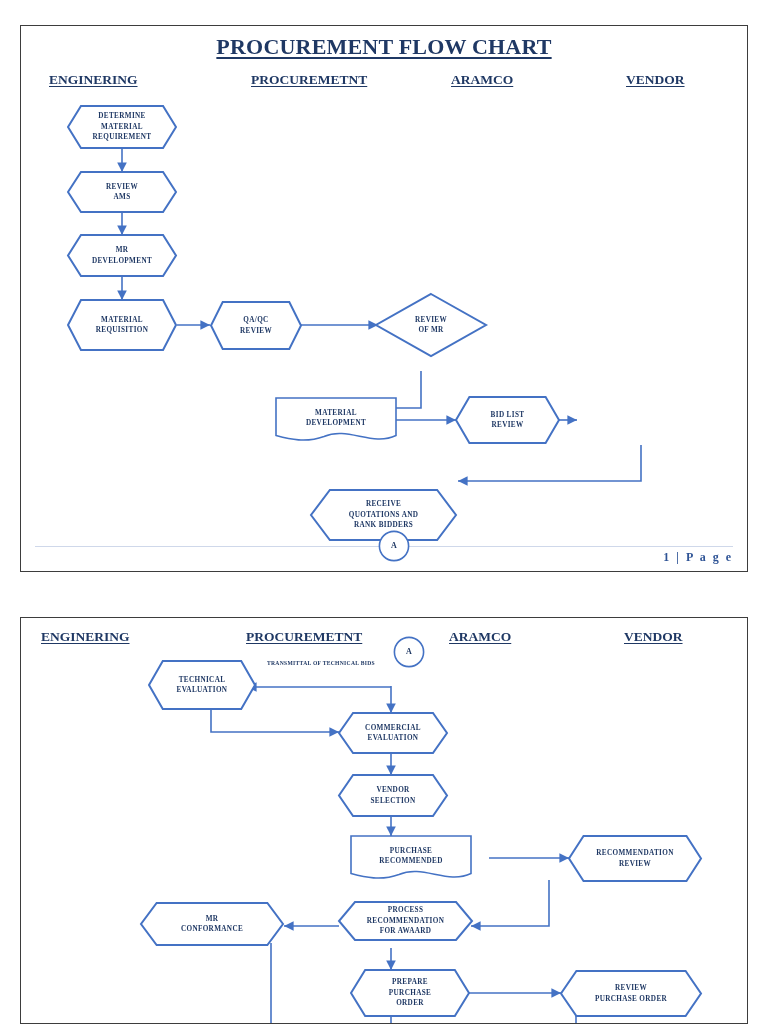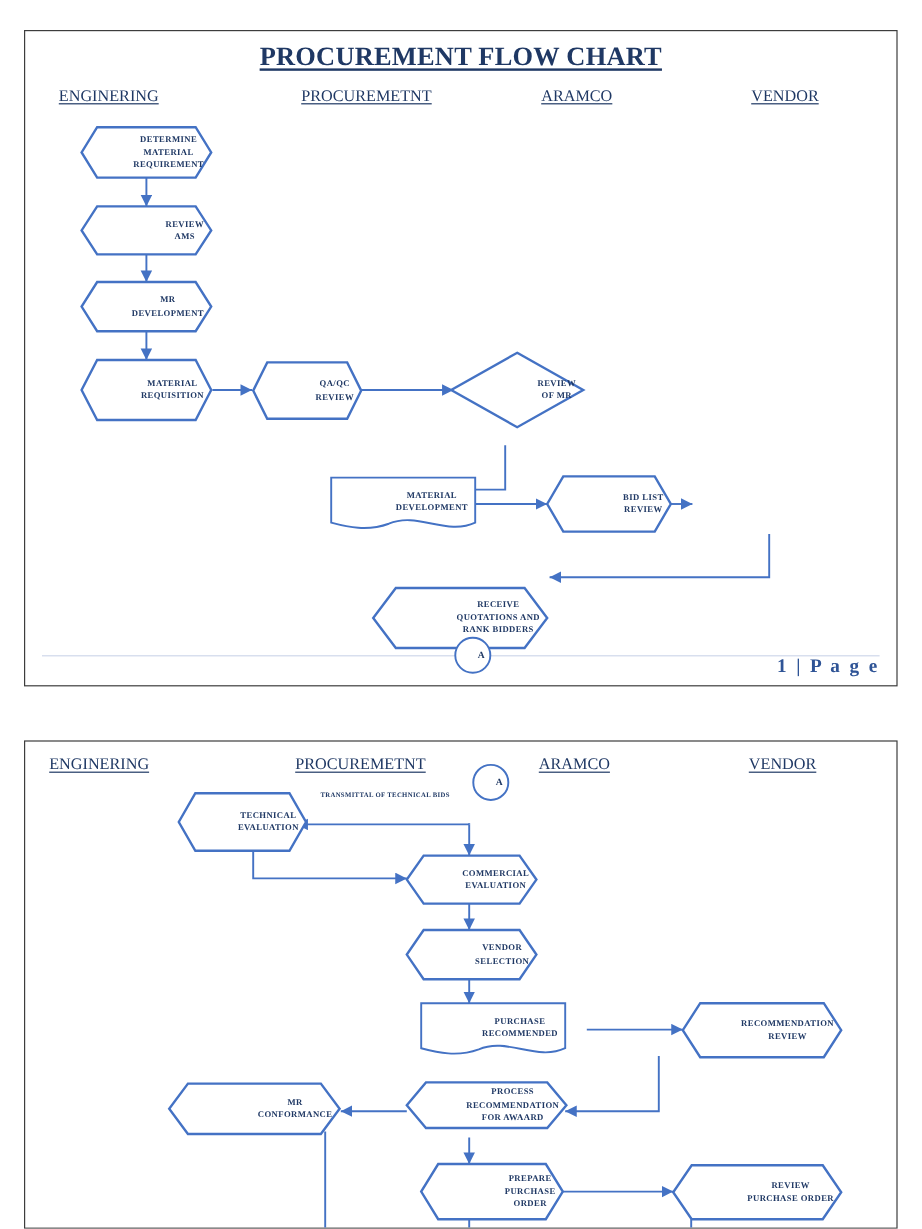--- a/index.html
+++ b/index.html
@@ -34,53 +34,53 @@
     color:#1F3864;
     letter-spacing:.2px;
     text-decoration:underline;
     text-underline-offset:3px;
     font-family:"Liberation Serif", serif;
   }
 
   .col-head{
     position:absolute;
     font-size:13.5px;
-    font-weight:normal;
+    font-weight:bold;
     color:#1F3864;
     text-decoration:underline;
     text-underline-offset:2px;
     white-space:nowrap;
     font-family:"Liberation Serif", serif;
   }
 
   .footer{
     position:absolute;
     right:14px;
     bottom:6px;
-    font-size:16px;
+    font-size:12px;
     font-weight:bold;
     color:#2F5496;
     letter-spacing:2px;
     font-family:"Liberation Serif", serif;
     text-align:right;
   }
   .footer-rule{
     position:absolute;
     left:14px;right:14px;
     bottom:24px;
     height:1px;
     background:#cfd8ea;
   }
 
   
   .node{
     position:absolute;
     display:flex;
     align-items:center;
-    justify-content:flex-end;
+    justify-content:center;
     box-sizing:border-box;
     pointer-events:auto;
   }
   .node .lbl{
     position:relative;
     z-index:2;
     text-align:center;
     font-size:7.2px;
     line-height:1.45;
     font-weight:bold;

